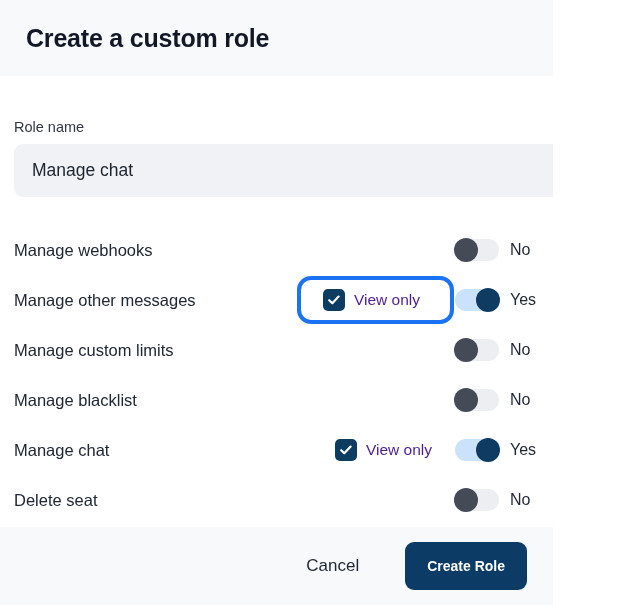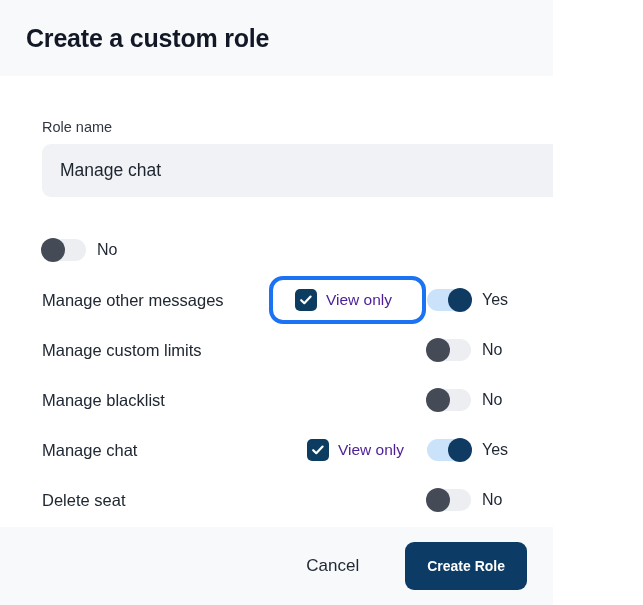--- a/index.html
+++ b/index.html
@@ -35,21 +35,21 @@
     font-size: 25px;
     font-weight: 600;
     color: #121826;
     letter-spacing: -0.2px;
   }
 
   
   #dialog-body {
     flex: 1 1 auto;
     background: #ffffff;
-    padding: 0 42px;
+    padding: 0 14px;
     overflow: hidden;
     position: relative;
   }
 
   .field-block { padding-top: 43px; }
 
   .field-label {
     font-size: 14.5px;
     color: #303742;
     margin-bottom: 9px;
@@ -208,20 +208,21 @@
 
   <div id="dialog-body">
 
     <div class="field-block">
       <div class="field-label">Role name</div>
       <input id="role-name-input" type="text" value="Manage chat" style="">
     </div>
 
     <div id="permissions">
         <div class="perm-row">
+          <div class="perm-label">Manage webhooks</div>
           <div class="toggle-wrap">
             <div class="toggle off">
               <div class="knob"></div>
             </div>
             <span class="toggle-text">No</span>
           </div>
         </div>
         <div class="perm-row">
           <div class="perm-label">Manage other messages</div>
           <div class="viewonly-wrap highlighted">

